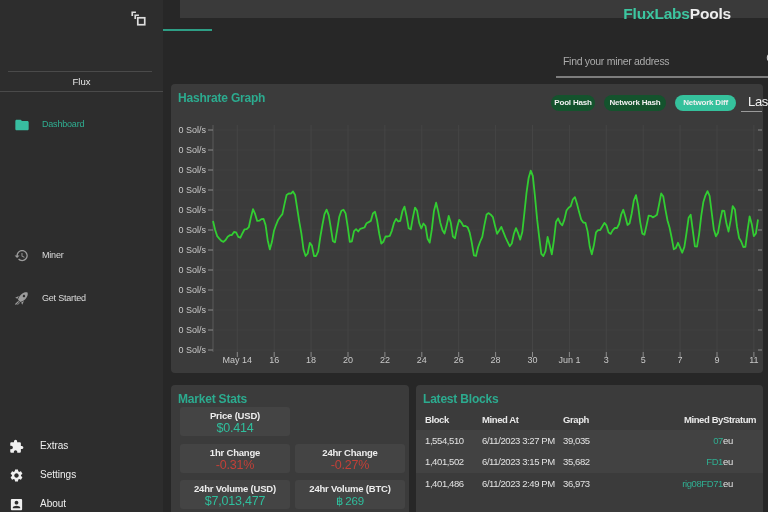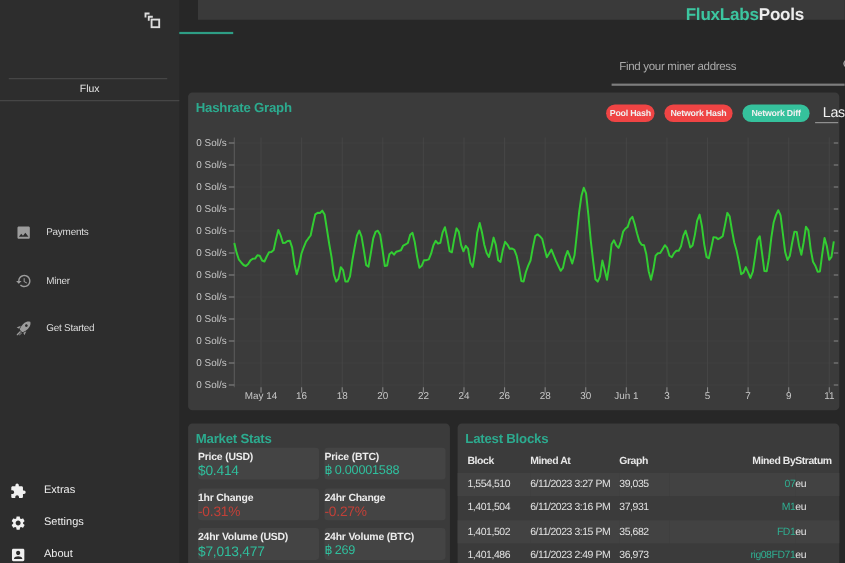--- a/index.html
+++ b/index.html
@@ -31,27 +31,27 @@
 #searchline { position:absolute; left:556px; top:75.5px; width:212px; height:2px; background:#7d7d7d; }
 
 
 .card { position:absolute; background:#3b3b3b; border-radius:4px; }
 #hashcard { left:171px; top:84px; width:592px; height:289px; }
 #marketcard { left:171px; top:385px; width:238px; height:127px; border-bottom-left-radius:0; border-bottom-right-radius:0; }
 #blockscard { left:416px; top:385px; width:347px; height:127px; border-bottom-left-radius:0; border-bottom-right-radius:0; }
 .cardtitle { position:absolute; left:7px; top:7px; font-size:12px; font-weight:bold; color:#2cab8f; letter-spacing:-0.2px; }
 
 
-.pill { position:absolute; top:11px; height:16px; border-radius:8px; background:#ef4444; color:#f0f0f0; font-size:8px; font-weight:bold; text-align:center; line-height:16px; letter-spacing:-0.2px; white-space:nowrap; }
+.pill { position:absolute; top:11px; height:16px; border-radius:8px; background:#14532d; color:#f0f0f0; font-size:8px; font-weight:bold; text-align:center; line-height:16px; letter-spacing:-0.2px; white-space:nowrap; }
 .pill.teal { background:#35c19c; }
 #lastsel { position:absolute; top:10px; left:577px; width:40px; color:#f2f2f2; font-size:13px; letter-spacing:-0.3px; }
 #lastline { position:absolute; top:27px; left:570px; width:21px; height:1px; background:#9a9a9a; }
 
 
-.tile { position:absolute; width:110px; height:29px; background:#444444; border-radius:3px; }
+.tile { position:absolute; width:110px; height:29px; background:#444444; border-radius:3px; text-align:center; }
 .tile .tl { font-size:9.5px; font-weight:bold; letter-spacing:-0.2px; color:#ededed; margin-top:3px; line-height:11px; white-space:nowrap; }
 .tile .tv { font-size:12.5px; letter-spacing:-0.2px; line-height:14px; color:#2fbf9d; white-space:nowrap; }
 .tile .tv.red { color:#c24038; }
 
 
 #blockstable { position:absolute; left:0px; top:24px; width:347px; border-collapse:collapse; font-size:9.5px; letter-spacing:-0.4px; table-layout:fixed; white-space:nowrap; }
 #blockstable th { text-align:left; font-weight:bold; font-size:9.5px; color:#e8e8e8; height:21px; padding:0; }
 #blockstable td { height:21.3px; padding:0; color:#e2e2e2; }
 #blockstable .c1 { padding-left:9px; width:66px; }
 #blockstable .c2 { width:81px; }
@@ -65,25 +65,25 @@
 
 <div id="sidebar">
   <svg id="copyicon" width="17" height="17" viewBox="0 0 24 24">
     <path fill="none" stroke="#dddddd" stroke-width="2.4" d="M3.2 8.4 V3.2 H8.4 M7.4 12.6 V7.4 H12.6"></path>
     <rect x="11" y="11" width="9.8" height="9.8" fill="none" stroke="#dddddd" stroke-width="2.4"></rect>
   </svg>
   <div class="divider1"></div>
   <div id="fluxlabel">Flux</div>
   <div class="divider2"></div>
 
-  <div class="navitem" style="top:200px;">
-    <svg width="15" height="15" viewBox="0 0 24 24">
-        <path fill="#9c9c9c" d="M21 19V5c0-1.1-.9-2-2-2H5c-1.1 0-2 .9-2 2v14c0 1.1.9 2 2 2h14c1.1 0 2-.9 2-2zM8.5 13.5l2.5 3.01L14.5 12l4.5 6H5l3.5-4.5z"></path>
-      </svg>
-    <span class="lbl">Payments</span>
+  <div class="navitem active" style="top:113px;">
+    <svg width="16" height="16" viewBox="0 0 24 24">
+        <path fill="#38bda0" d="M10 4H4c-1.1 0-1.99.9-1.99 2L2 18c0 1.1.9 2 2 2h16c1.1 0 2-.9 2-2V8c0-1.1-.9-2-2-2h-8l-2-2z"></path>
+      </svg>
+    <span class="lbl">Dashboard</span>
   </div>
   <div class="navitem" style="top:244px;">
     <svg width="15" height="15" viewBox="0 0 24 24">
         <path fill="#9c9c9c" d="M13 3c-4.97 0-9 4.03-9 9H1l3.89 3.89.07.14L9 12H6c0-3.87 3.13-7 7-7s7 3.13 7 7-3.13 7-7 7c-1.93 0-3.68-.79-4.94-2.06l-1.42 1.42C8.27 19.99 10.51 21 13 21c4.97 0 9-4.03 9-9s-4.03-9-9-9zm-1 5v5l4.28 2.54.72-1.21-3.5-2.08V8H12z"></path>
       </svg>
     <span class="lbl">Miner</span>
   </div>
   <div class="navitem" style="top:287px;">
     <svg width="15" height="15" viewBox="0 0 24 24">
         <path fill="#9c9c9c" d="M13.13 22.19l-1.63-3.83c1.57-.58 3.04-1.36 4.4-2.27l-2.77 6.1M5.64 12.5l-3.83-1.63 6.1-2.77C7 9.46 6.22 10.93 5.64 12.5M21.61 2.39S16.66.269 11 5.93c-2.19 2.19-3.5 4.6-4.35 6.71-.28.75-.09 1.57.46 2.13l2.13 2.12c.55.56 1.37.74 2.12.46A19.1 19.1 0 0 0 18.07 13c5.66-5.66 3.54-10.61 3.54-10.61m-7.07 7.07c-.78-.78-.78-2.05 0-2.83s2.05-.78 2.83 0c.77.78.78 2.05 0 2.83-.78.78-2.05.78-2.83 0M6.24 22l3.64-3.64c-.34-.09-.67-.24-.97-.45L4.83 22h1.41M2 22h1.41l4.77-4.76-1.42-1.41L2 20.59V22z"></path>
@@ -165,24 +165,20 @@
     <polyline points="42.0,137.0 44.1,145.7 46.2,152.1 48.3,154.6 50.4,156.9 52.5,157.8 54.6,156.0 56.7,152.7 58.8,151.2 60.9,151.1 63.0,148.0 65.1,148.4 67.3,152.8 69.4,153.7 71.5,149.2 73.6,145.3 75.7,145.1 77.8,143.2 79.9,133.5 82.0,125.1 84.1,129.9 86.2,136.9 88.3,136.7 90.4,135.1 92.5,134.8 94.6,141.1 96.7,156.2 98.8,165.4 100.9,158.1 103.0,146.7 105.1,140.8 107.2,135.7 109.3,132.8 111.4,130.1 113.5,120.1 115.6,110.9 117.8,109.5 119.9,109.6 122.0,107.5 124.1,111.0 126.2,124.4 128.3,137.8 130.4,149.7 132.5,165.5 134.6,172.0 136.7,169.5 138.8,158.9 140.9,161.6 143.0,172.0 145.1,172.0 147.2,167.3 149.3,153.0 151.4,141.0 153.5,130.1 155.6,125.6 157.7,131.1 159.8,143.6 161.9,157.1 164.0,158.4 166.2,145.7 168.3,132.7 170.4,126.8 172.5,125.7 174.6,129.4 176.7,142.7 178.8,157.8 180.9,157.3 183.0,147.1 185.1,145.2 187.2,147.5 189.3,144.8 191.4,144.2 193.5,143.5 195.6,139.2 197.7,138.1 199.8,136.9 201.9,129.4 204.0,127.7 206.1,136.3 208.2,149.5 210.3,159.5 212.4,157.7 214.5,152.5 216.7,152.5 218.8,151.8 220.9,146.6 223.0,138.9 225.1,134.9 227.2,137.5 229.3,136.8 231.4,127.2 233.5,122.6 235.6,132.2 237.7,144.3 239.8,145.4 241.9,133.4 244.0,123.6 246.1,126.8 248.2,138.9 250.3,144.5 252.4,139.5 254.5,142.0 256.6,154.8 258.7,158.6 260.8,145.7 262.9,127.3 265.1,118.7 267.2,127.4 269.3,138.7 271.4,146.0 273.5,149.6 275.6,141.6 277.7,132.0 279.8,138.8 281.9,152.6 284.0,154.2 286.1,143.3 288.2,135.8 290.3,138.3 292.4,142.1 294.5,141.9 296.6,143.2 298.7,148.6 300.8,158.8 302.9,171.4 305.0,172.0 307.1,163.3 309.2,157.5 311.3,152.8 313.4,141.1 315.6,130.5 317.7,129.1 319.8,130.7 321.9,133.1 324.0,141.8 326.1,149.8 328.2,146.5 330.3,142.9 332.4,148.2 334.5,153.4 336.6,157.8 338.7,162.2 340.8,159.5 342.9,149.8 345.0,144.1 347.1,149.2 349.2,155.6 351.3,148.1 353.4,128.9 355.5,108.9 357.6,94.0 359.7,86.7 361.8,91.9 363.9,111.6 366.1,135.2 368.2,153.1 370.3,169.9 372.4,172.0 374.5,167.2 376.6,152.9 378.7,161.3 380.8,170.3 382.9,156.5 385.0,138.0 387.1,134.4 389.2,139.1 391.3,141.3 393.4,135.6 395.5,126.5 397.6,123.7 399.7,122.2 401.8,115.5 403.9,113.1 406.0,119.7 408.1,128.1 410.2,135.4 412.3,138.5 414.5,138.9 416.6,147.4 418.7,162.5 420.8,170.3 422.9,161.3 425.0,148.4 427.1,146.2 429.2,146.0 431.3,142.5 433.4,138.9 435.5,141.4 437.6,148.5 439.7,149.9 441.8,146.1 443.9,144.0 446.0,144.0 448.1,140.0 450.2,130.5 452.3,125.7 454.4,132.8 456.5,141.0 458.6,139.2 460.7,129.5 462.8,116.6 465.0,111.1 467.1,121.6 469.2,138.1 471.3,149.6 473.4,150.8 475.5,141.6 477.6,131.7 479.7,131.8 481.8,133.4 483.9,132.2 486.0,130.8 488.1,120.4 490.2,109.5 492.3,112.6 494.4,125.3 496.5,136.5 498.6,143.7 500.7,154.0 502.8,165.3 504.9,163.9 507.0,158.8 509.1,163.6 511.2,168.7 513.4,162.9 515.5,149.0 517.6,133.8 519.7,130.8 521.8,146.4 523.9,162.4 526.0,162.6 528.1,150.3 530.2,132.1 532.3,118.3 534.4,111.6 536.5,107.1 538.6,111.8 540.7,128.5 542.8,145.2 544.9,152.3 547.0,148.8 549.1,136.9 551.2,126.7 553.3,126.8 555.4,139.3 557.5,147.6 559.6,136.4 561.7,122.1 563.9,125.4 566.0,142.7 568.1,154.0 570.2,157.5 572.3,163.0 574.4,162.8 576.5,146.8 578.6,132.3 580.7,139.9 582.8,152.2 584.9,149.5 587.0,135.5" fill="none" stroke="#32cd32" stroke-width="1.8" stroke-linejoin="round"></polyline>
   </svg>
 </div>
 
 <div class="card" id="marketcard">
   <div class="cardtitle">Market Stats</div>
   <div class="tile" style="left:9px; top:22px;">
       <div class="tl">Price (USD)</div>
       <div class="tv">$0.414</div>
     </div>
-  <div class="tile" style="left:124px; top:22px;">
-      <div class="tl">Price (BTC)</div>
-      <div class="tv" style="font-size:11.5px;">฿ 0.00001588</div>
-    </div>
   <div class="tile" style="left:9px; top:59px;">
       <div class="tl">1hr Change</div>
       <div class="tv red">-0.31%</div>
     </div>
   <div class="tile" style="left:124px; top:59px;">
       <div class="tl">24hr Change</div>
       <div class="tv red">-0.27%</div>
     </div>
   <div class="tile" style="left:9px; top:95px;">
       <div class="tl">24hr Volume (USD)</div>
@@ -205,27 +201,20 @@
           <th class="c4">Mined By</th>
           <th class="c5">Stratum</th>
         </tr>
     <tr class="odd">
           <td class="c1">1,554,510</td>
           <td class="c2">6/11/2023 3:27 PM</td>
           <td class="c3">39,035</td>
           <td class="c4 mb">07</td>
           <td class="c5">eu</td>
         </tr>
-    <tr>
-          <td class="c1">1,401,504</td>
-          <td class="c2">6/11/2023 3:16 PM</td>
-          <td class="c3">37,931</td>
-          <td class="c4 mb">M1</td>
-          <td class="c5">eu</td>
-        </tr>
     <tr class="odd">
           <td class="c1">1,401,502</td>
           <td class="c2">6/11/2023 3:15 PM</td>
           <td class="c3">35,682</td>
           <td class="c4 mb">FD1</td>
           <td class="c5">eu</td>
         </tr>
     <tr>
           <td class="c1">1,401,486</td>
           <td class="c2">6/11/2023 2:49 PM</td>

